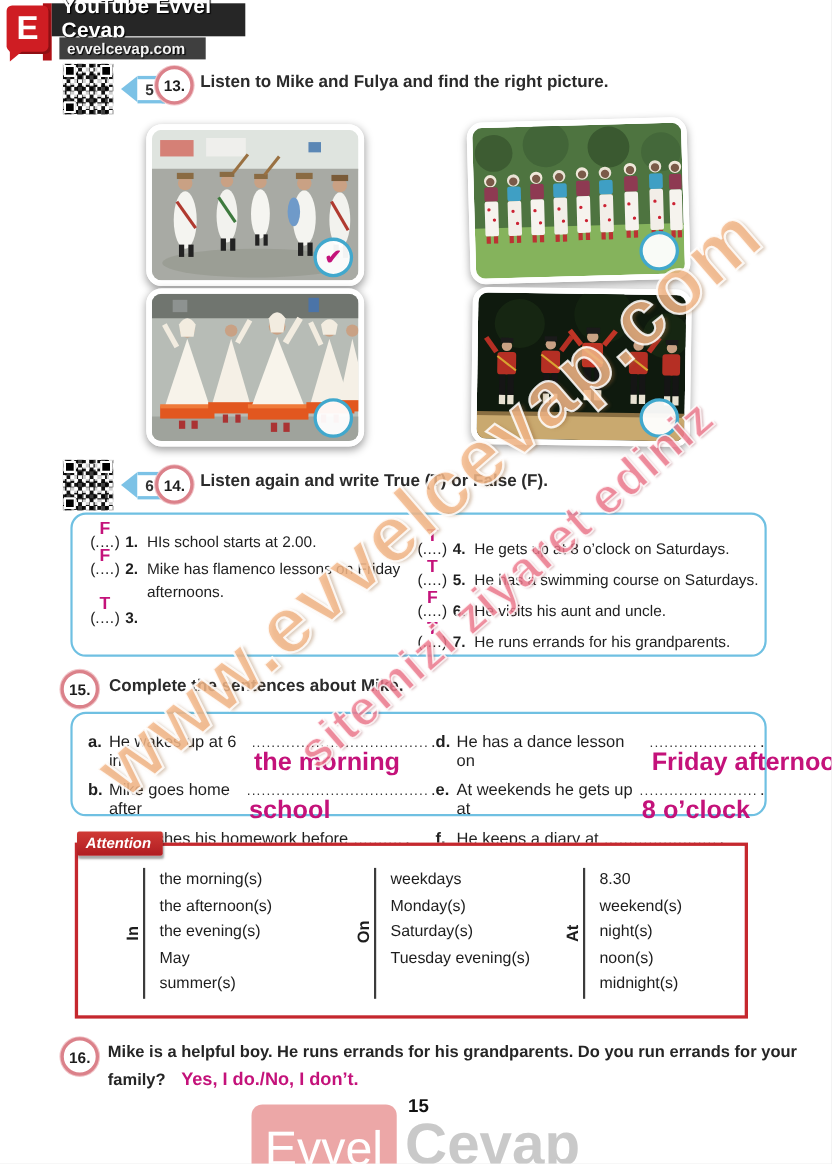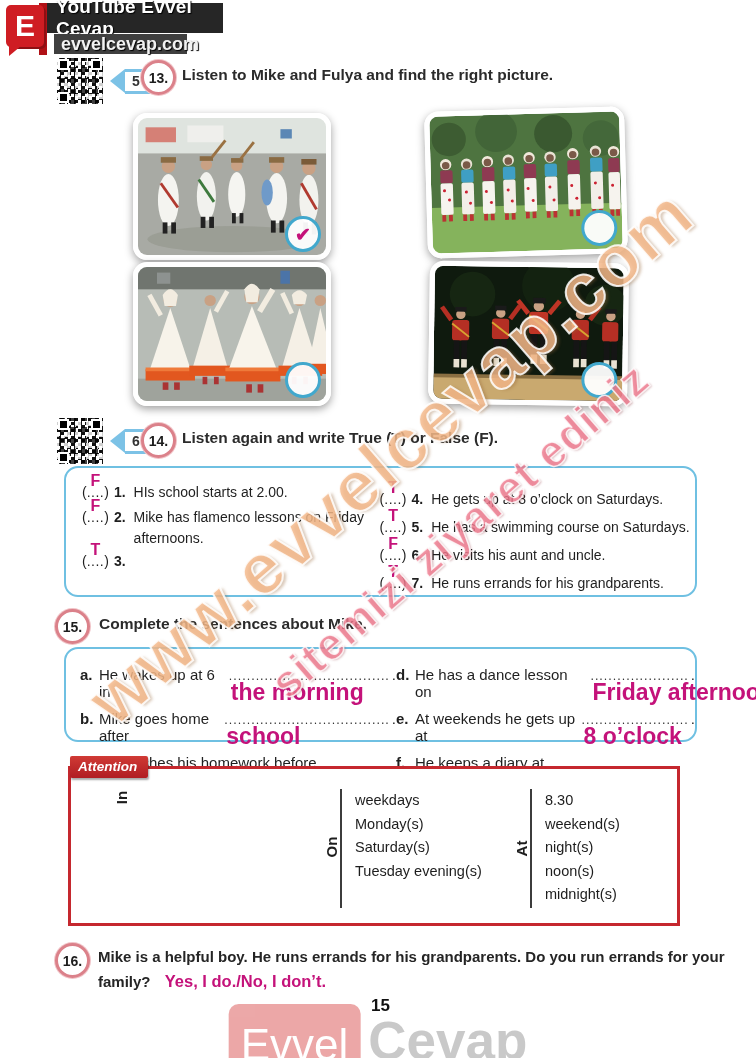--- a/index.html
+++ b/index.html
@@ -7,21 +7,21 @@
         font-family:"Liberation Sans",sans-serif;overflow:hidden;margin:0 auto;}
 
   
   .brand-stripe{position:absolute;left:39px;top:3px;width:8px;height:52px;background:#b01116;}
   .hdr-bar1{position:absolute;left:47px;top:3px;width:176px;height:30px;background:#262626;
             display:flex;align-items:center;padding-left:9px;box-sizing:border-box;}
   .hdr-bar1 span{color:#fff;font-weight:bold;font-size:19px;letter-spacing:.2px;
                  text-shadow:1px 1px 1px #000;}
   .hdr-bar2{position:absolute;left:54px;top:34px;width:133px;height:20px;background:#3f3f3f;
             display:flex;align-items:center;padding-left:7px;box-sizing:border-box;}
-  .hdr-bar2 span{color:#f2f2f2;font-size:18px;font-weight:bold;text-shadow:1px 1px 1px #000;text-align:right;}
+  .hdr-bar2 span{color:#f2f2f2;font-size:14px;font-weight:bold;text-shadow:1px 1px 1px #000;text-align:right;}
   .logo-e{position:absolute;left:6px;top:5px;width:38px;height:42px;background:#cf1d23;
           border-radius:5px;display:flex;align-items:center;justify-content:center;
           color:#fff;font-weight:bold;font-size:30px;box-shadow:2px 2px 0 #8d0f13;z-index:3;}
   .logo-e::after{content:"";position:absolute;left:3px;bottom:-9px;width:0;height:0;
           border-top:10px solid #cf1d23;border-right:12px solid transparent;}
 
   
   .audio-row{position:absolute;display:flex;align-items:center;}
   .row13{left:57px;top:58px;}
   .row14{left:57px;top:418px;}
@@ -542,20 +542,27 @@
           <span class="tail">.</span>
         </div>
       </div>
     </div>
   </div>
 
   <div class="att-tag">Attention</div>
   <div class="att-box"></div>
   <div class="att-group g1">
     <div class="att-label">In</div>
+    <ul class="att-list">
+      <li>the morning(s)</li>
+      <li>the afternoon(s)</li>
+      <li>the evening(s)</li>
+      <li>May</li>
+      <li>summer(s)</li>
+    </ul>
   </div>
   <div class="att-group g2">
     <div class="att-label">On</div>
     <ul class="att-list">
       <li>weekdays</li>
       <li>Monday(s)</li>
       <li>Saturday(s)</li>
       <li>Tuesday evening(s)</li>
     </ul>
   </div>

